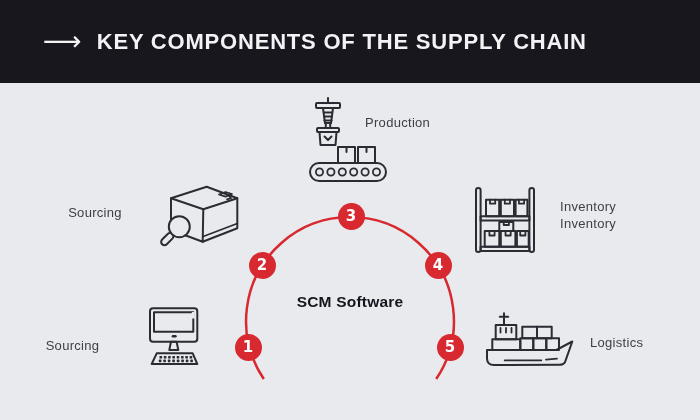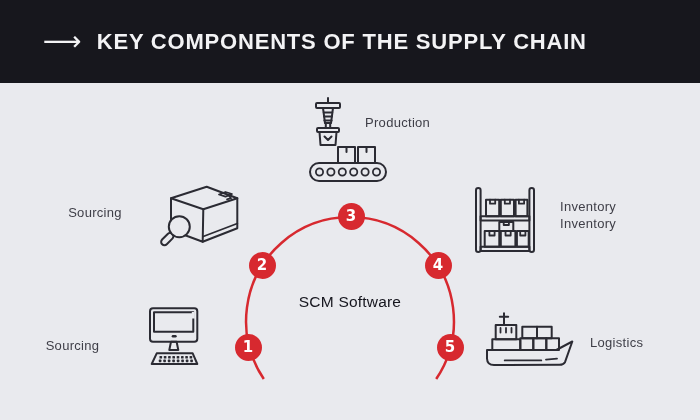--- a/index.html
+++ b/index.html
@@ -29,21 +29,21 @@
   .icon .filled{fill:var(--icon-stroke,#2b2b33);stroke:none;}
   .icon .bgstroke{fill:none;stroke:var(--body-bg,#e9eaee);stroke-width:3;stroke-linecap:square;}
   .label{
     position:absolute;font-size:13px;line-height:17px;
     color:var(--label-text,#3e3e47);letter-spacing:0.3px;
   }
   .label.right{text-align:center;}
   .label span{display:block;}
   .scm-label{
     position:absolute;left:270px;top:210px;width:160px;text-align:center;
-    font-size:15.5px;font-weight:normal;letter-spacing:0.2px;
+    font-size:15.5px;font-weight:bold;letter-spacing:0.2px;
     color:var(--center-label-text,#15151d);
   }
   .badge{
     position:absolute;width:27px;height:27px;border-radius:50%;
     background:var(--accent-red,#d7292f);color:var(--badge-text,#ffffff);
     font-size:15px;font-weight:bold;font-family:"DejaVu Sans",sans-serif;
     display:flex;align-items:center;justify-content:center;
   }
 </style>
 </head>

